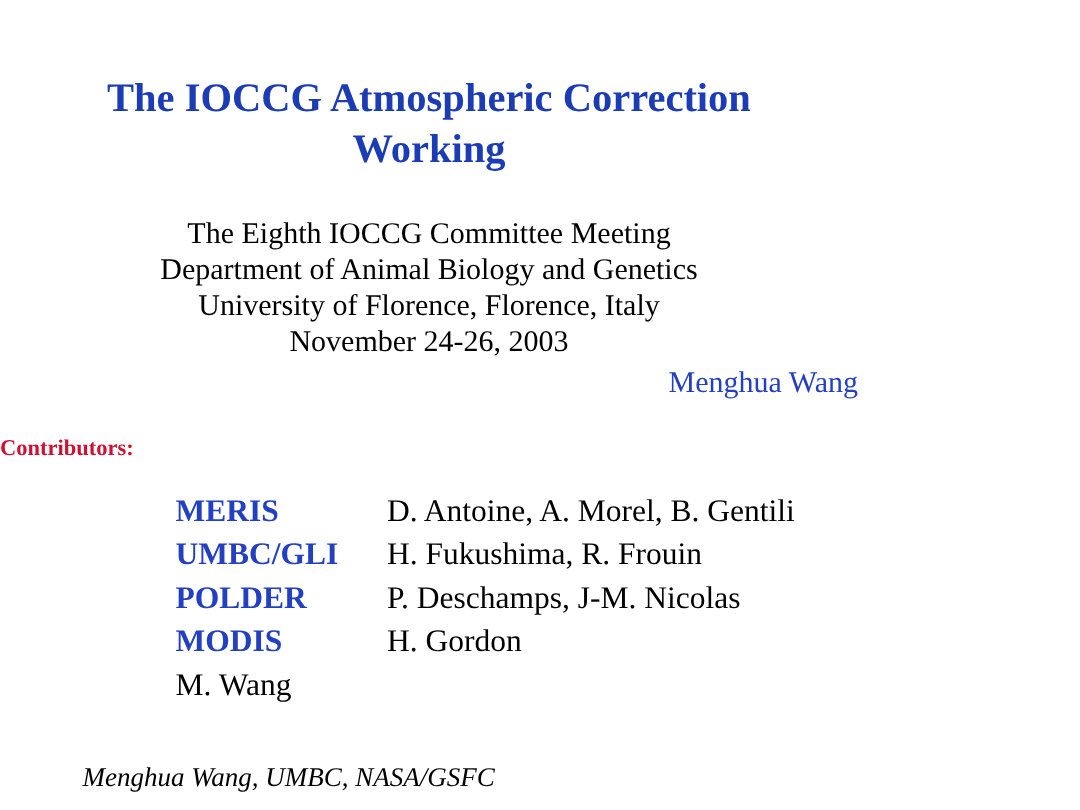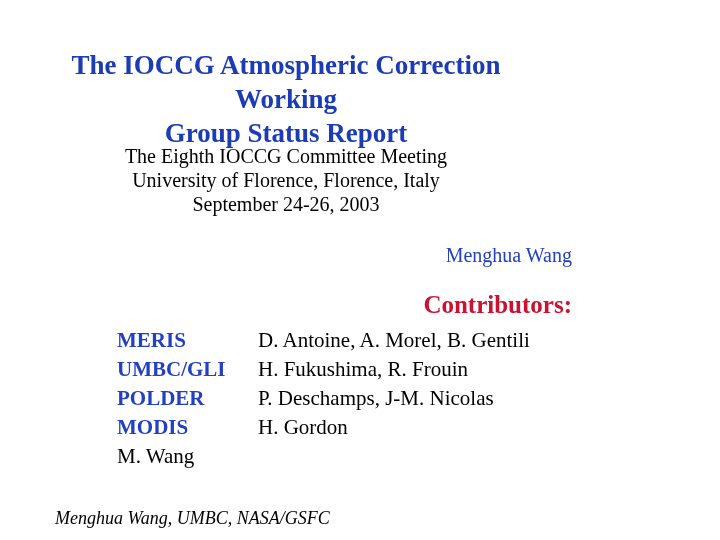--- a/index.html
+++ b/index.html
@@ -42,25 +42,24 @@
   .presenter{
     position:absolute;
     top:244px;left:0;right:0;
     text-align:right;
     font-size:20px;
     color:var(--accent-blue);
   }
   .contrib-heading{
     position:absolute;
     top:291px;left:0;right:0;
-    text-align:right;
-    font-size:25px;
+    text-align:left;
+    font-size:15px;
     font-weight:bold;
     color:var(--heading-red);
-    padding-left:44px;
   }
   .contrib-list{
     position:absolute;
     top:326px;left:117px;
     font-size:21px;
     line-height:29px;
   }
   .contrib-row{display:flex;}
   .contrib-project{
     width:141px;
@@ -80,27 +79,27 @@
     color:var(--text-black);
   }
 </style>
 </head>
 <body>
 
 <div class="slide">
 
   <div class="title">
     <div>The IOCCG Atmospheric Correction Working</div>
-    <div>Group Status Report</div>
   </div>
 
   <div class="subtitle">
     <div>The Eighth IOCCG Committee Meeting</div>
+    <div>Department of Animal Biology and Genetics</div>
     <div>University of Florence, Florence, Italy</div>
-    <div>September 24-26, 2003</div>
+    <div>November 24-26, 2003</div>
   </div>
 
   <div class="presenter">Menghua Wang</div>
 
   <div class="contrib-heading">Contributors:</div>
 
   <div class="contrib-list">
     <div class="contrib-row">
       <span class="contrib-project">MERIS</span>
       <span class="contrib-names">D. Antoine, A. Morel, B. Gentili</span>

